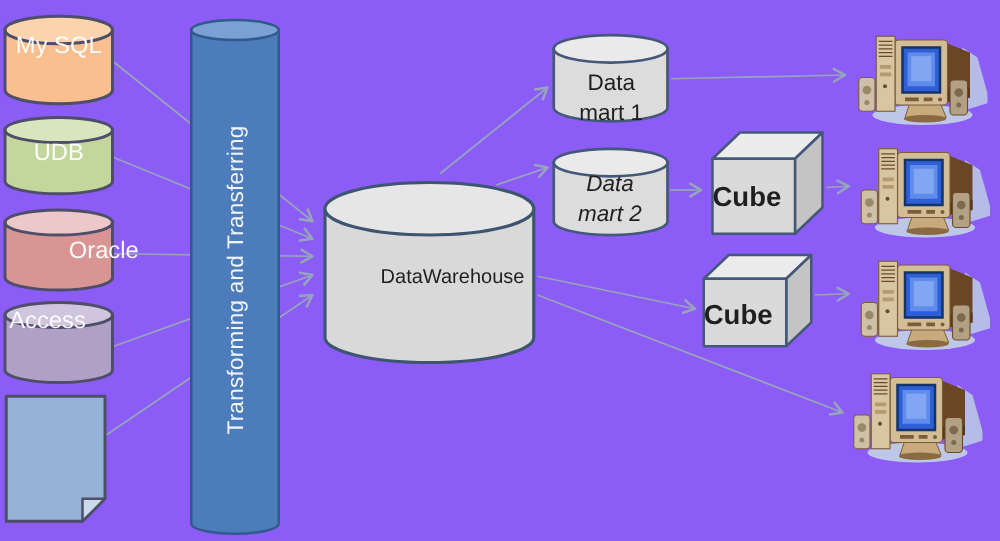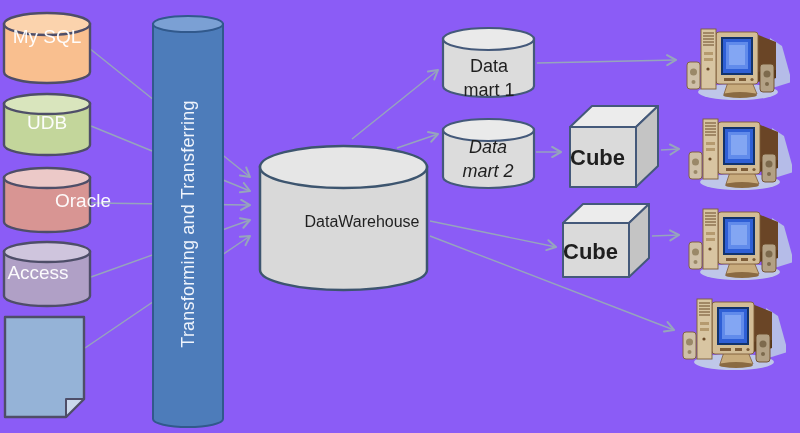--- a/index.html
+++ b/index.html
@@ -30,21 +30,21 @@
   #dw-label{left:260px;top:212px;width:152px;font-size:16px;margin-left:26px;}
   .dm-label{width:64px;font-size:18px;line-height:1.35;}
   #dm1-label{left:457px;top:44px;margin-top:10px;}
   #dm2-label{left:456px;top:135px;font-style:italic;}
   .cube-label{width:52px;font-size:22px;font-weight:bold;}
   #cube1-label{left:570px;top:145px;}
   #cube2-label{left:563px;top:239px;}
   #mysql-label{left:4px;top:25px;width:86px;}
   #udb-label{left:4px;top:111px;width:86px;}
   #oracle-label{left:4px;top:189px;width:88px;padding-left:35px;}
-  #access-label{left:4px;top:261px;width:68px;}
+  #access-label{left:4px;top:245px;width:68px;}
   #excel-label{left:5px;top:340px;width:79px;}
 </style>
 </head>
 <body>
 
 <div id="canvas">
 
   <svg id="diagram-svg" width="800" height="433" viewBox="0 0 800 433">
     <defs>
       <marker id="arrow" viewBox="0 0 10 10" refX="8" refY="5" markerWidth="9" markerHeight="9" orient="auto-start-reverse">

